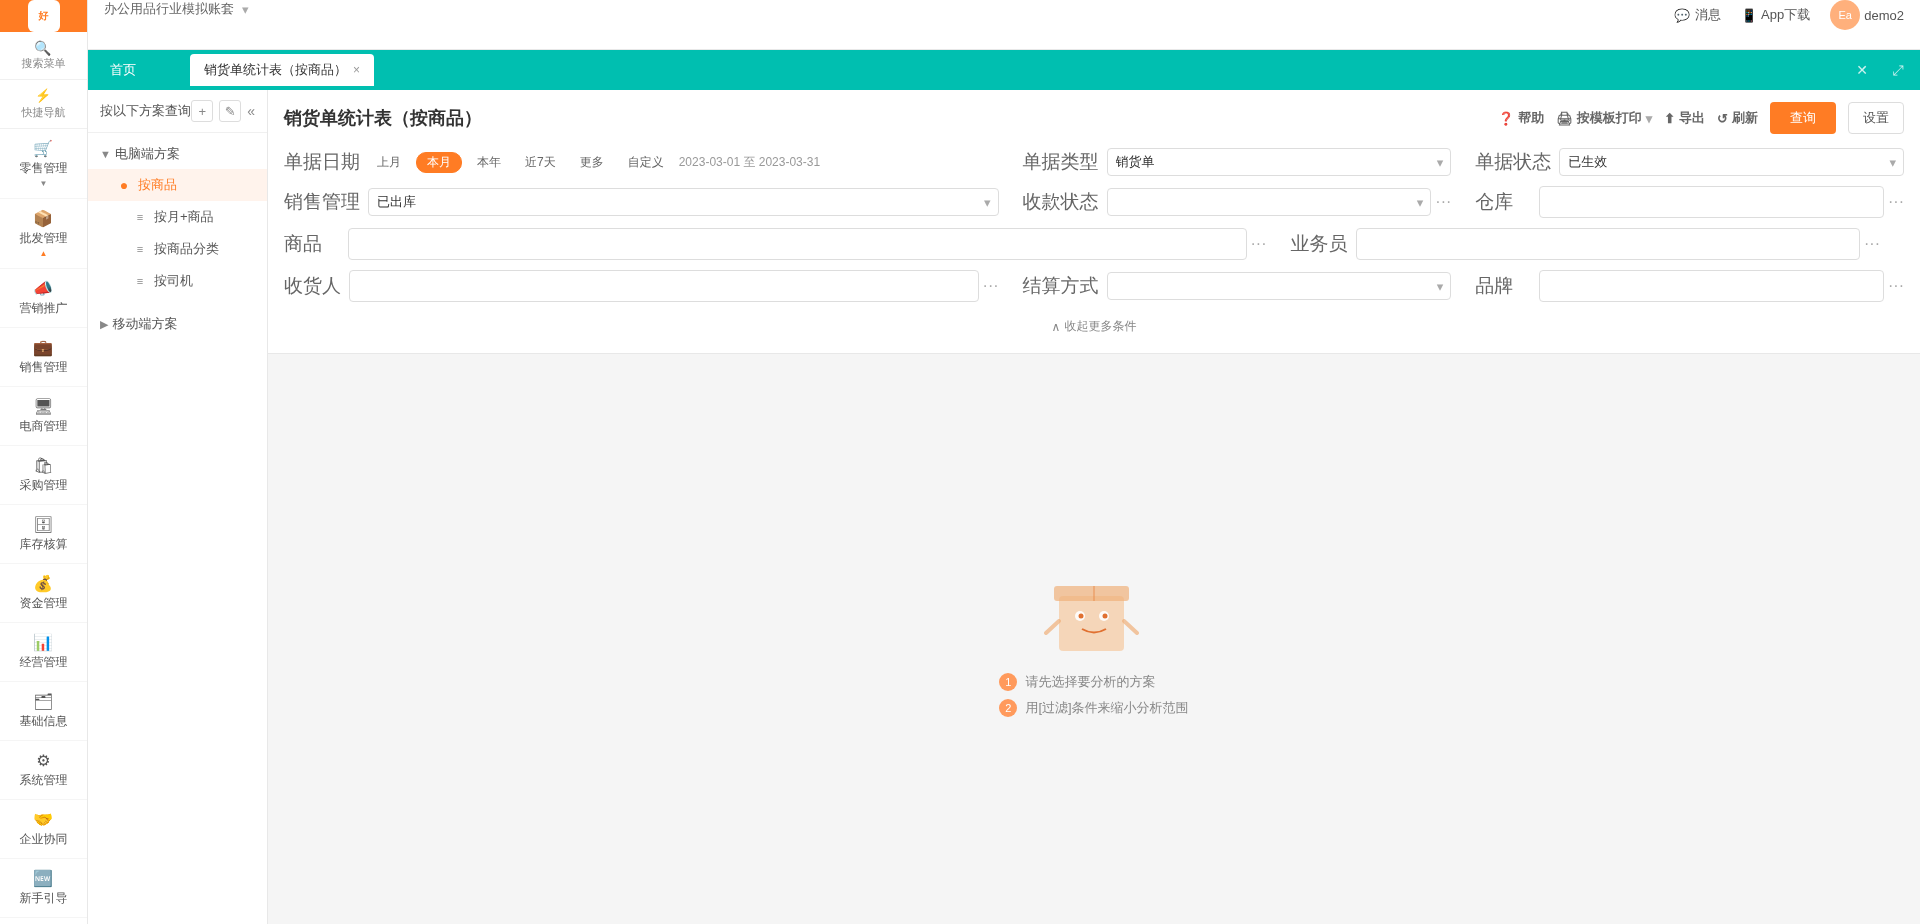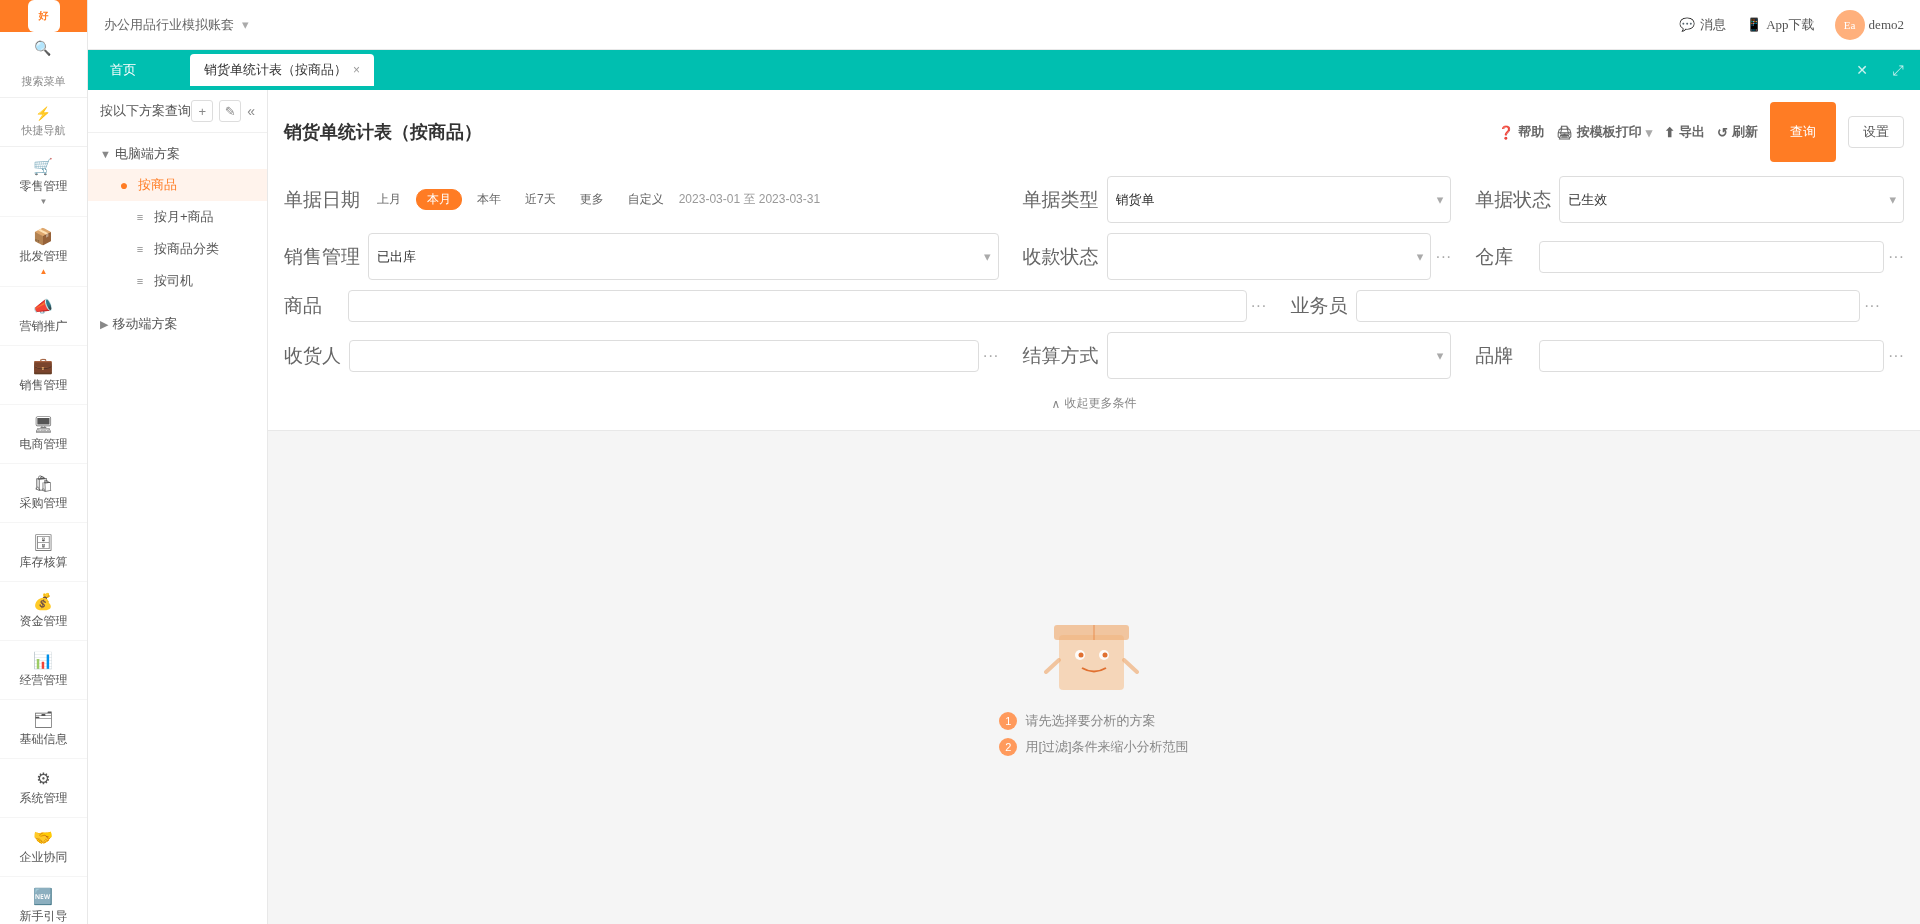--- a/index.html
+++ b/index.html
@@ -75,25 +75,24 @@
       flex-direction: column;
       overflow: hidden;
     }
 
     
     .top-header {
       height: 50px;
       background: #fff;
       border-bottom: 1px solid #e8e8e8;
       display: flex;
-      align-items: center;
+      align-items: flex-start;
       padding: 0 16px;
       justify-content: space-between;
       flex-shrink: 0;
-      font-family: Liberation Serif, serif;
     }
     .header-left {
       display: flex;
       align-items: center;
       gap: 8px;
       font-size: 13px;
       color: #666;
     }
     .header-right {
       display: flex;
@@ -286,21 +285,21 @@
       align-items: center;
       gap: 4px;
       font-size: 13px;
       color: #666;
       cursor: pointer;
     }
     .query-btn {
       background: #ff7c24;
       color: #fff;
       border: none;
-      padding: 21px 20px;
+      padding: 7px 20px;
       border-radius: 4px;
       cursor: pointer;
       font-size: 13px;
     }
     .settings-btn {
       border: 1px solid #ddd;
       color: #555;
       background: #fff;
       padding: 6px 14px;
       border-radius: 4px;
@@ -333,21 +332,21 @@
       border: 1px solid #ddd;
       border-radius: 4px;
       padding: 0 8px;
       font-size: 13px;
       color: #333;
       outline: none;
       background: #fff;
     }
     .filter-select {
       flex: 1;
-      height: 47px;
+      height: 28px;
       border: 1px solid #ddd;
       border-radius: 4px;
       padding: 0 8px;
       font-size: 13px;
       color: #333;
       outline: none;
       background: #fff;
       cursor: pointer;
       appearance: none;
       -webkit-appearance: none;
@@ -458,21 +457,21 @@
   </style>
 </head>
 <body>
 
 <div class="sidebar">
   <div class="sidebar-logo">
     <div class="sidebar-logo-icon">好</div>
   </div>
   <div class="sidebar-search">
     <div style="font-size:14px">🔍</div>
-    <div style="font-size:11px;color:#888;margin-top:18px">搜索菜单</div>
+    <div style="font-size:11px;color:#888;margin-top:0">搜索菜单</div>
   </div>
   <div class="sidebar-nav">
     <div style="font-size:13px">⚡</div>
     <div style="font-size:11px;color:#888;margin-top:2px">快捷导航</div>
   </div>
   <div class="sidebar-item has-arrow-down">
     <div class="item-icon">🛒</div>
     <div>零售管理</div>
   </div>
   <div class="sidebar-item has-arrow">

